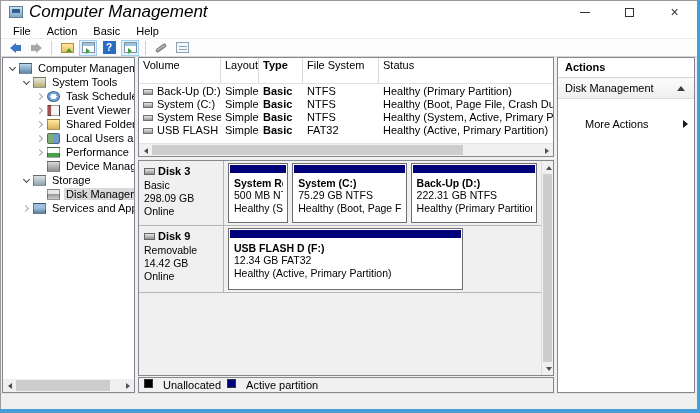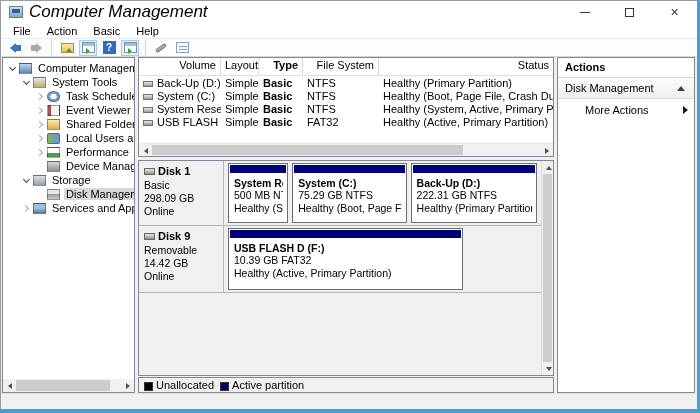--- a/index.html
+++ b/index.html
@@ -77,21 +77,21 @@
   .s-arrow { position:absolute; width:13px; height:13px; display:flex; align-items:center; justify-content:center; }
   .s-left { left:0; } .s-right { right:0; } .s-up { top:0; } .s-down { bottom:0; }
   .t-left { width:0;height:0;border:3px solid transparent;border-right:4px solid #505050;border-left:none; }
   .t-right { width:0;height:0;border:3px solid transparent;border-left:4px solid #505050;border-right:none; }
   .t-up { width:0;height:0;border:3px solid transparent;border-bottom:4px solid #505050;border-top:none; }
   .t-down { width:0;height:0;border:3px solid transparent;border-top:4px solid #505050;border-bottom:none; }
 
   
   .center-panel { flex:1; display:flex; flex-direction:column; margin:0 3px; min-width:0; }
   .table-box { height:100px; flex:none; background:#fff; border:1px solid #828790; display:flex; flex-direction:column; margin-bottom:3px; }
-  .vt-header { display:flex; height:18px; border-bottom:1px solid #e0e0e0; flex:none;text-align:right; }
+  .vt-header { display:flex; height:26px; border-bottom:1px solid #e0e0e0; flex:none; }
   .vh { padding:1px 4px; border-right:1px solid #d9d9d9; white-space:nowrap; overflow:hidden; }
   .vt-row { display:flex; height:13px; align-items:center; }
   .vc { padding:0 4px; white-space:nowrap; overflow:hidden; flex:none; }
   .c-volume { width:82px; } .c-layout { width:38px; } .c-type { width:44px;font-weight:bold; } .c-fs { width:76px; } .c-status { flex:1 1 auto; min-width:0; }
   .vol-ico { display:inline-block; width:10px; height:6px; background:linear-gradient(#e8e8e8,#9a9a9a); border:1px solid #6f6f6f; margin-right:4px; vertical-align:middle; }
   .vt-spacer { flex:1; }
 
   
   .graphic-box { flex:1; background:#f0f0f0; border:1px solid #828790; position:relative; overflow:hidden; }
   .gcontent { position:absolute; left:0; top:0; right:12px; bottom:0; overflow:hidden; }
@@ -106,30 +106,30 @@
   .dline { font-size:10.5px; line-height:13px; min-height:13px; white-space:nowrap; }
   .parts { flex:1; display:flex; gap:4px; padding:2px 4px; min-width:0; }
   .part { border:1px solid #6e6e6e; background:#fff; overflow:hidden; display:flex; flex-direction:column; }
   .pband { height:8px; margin:1px; flex:none; }
   .ptext { padding:3px 4px 0 5px; overflow:hidden; }
   .pname { font-weight:bold; font-size:10.5px; white-space:nowrap; overflow:hidden; }
   .pline { font-size:10.5px; line-height:13px; white-space:nowrap; overflow:hidden; }
 
   
   .legend { height:16px; flex:none; margin-top:1px; background:#f0f0f0; border:1px solid #828790; display:flex; align-items:center; gap:6px; padding-left:5px; }
-  .lg-item { display:flex; align-items:flex-end; gap:3px; }
+  .lg-item { display:flex; align-items:flex-start; gap:10px; }
   .lg-swatch { width:9px; height:9px; border:1px solid #333; }
 
   
   .actions-panel { width:138px; flex:none; background:#fff; border:1px solid #828790; display:flex; flex-direction:column; }
   .act-header { font-weight:bold; padding:3px 7px 4px; border-bottom:1px solid #d4d4d4; }
   .act-group { display:flex; align-items:center; padding:4px 7px; background:linear-gradient(#fbfbfb,#efefef); border-bottom:1px solid #dcdcdc; }
   .act-group .lbl { flex:1; }
   .tri-up { width:0;height:0;border:4px solid transparent;border-bottom:5px solid #3f3f3f;border-top:none; margin-right:2px; }
-  .act-more { display:flex; align-items:center; padding:5px 4px 5px 27px; }
+  .act-more { display:flex; align-items:center; padding:19px 4px 5px 27px; }
   .act-more .lbl { flex:1; }
   .tri-rt { width:0;height:0;border:4px solid transparent;border-left:5px solid #1a1a1a;border-right:none; margin-right:2px; }
 
   
   .bottom-strip { height:16px; flex:none; background:#f0f0f0; border-top:1px solid #e3e3e3; }
 </style>
 </head>
 <body>
 
 <div class="window">
@@ -313,21 +313,21 @@
         </div>
       </div>
 
       <div class="graphic-box">
         <div class="gcontent">
 
           <div class="drow drow-0">
             <div class="dlabel">
               <div class="dname">
                   <span class="drive-ico"></span>
-                  <span>Disk 1</span>
+                  <span>Disk 3</span>
                 </div>
               <div class="dline">Basic</div>
               <div class="dline">298.09 GB</div>
               <div class="dline">Online</div>
             </div>
             <div class="parts">
               <div class="part" style="width:20%;">
                 <div class="pband" style="background: rgb(0, 0, 123);"></div>
                 <div class="ptext">
                   <div class="pname">System Reserved</div>
@@ -362,21 +362,21 @@
                 </div>
               <div class="dline">Removable</div>
               <div class="dline">14.42 GB</div>
               <div class="dline">Online</div>
             </div>
             <div class="parts">
               <div class="part" style="width:76%;">
                 <div class="pband" style="background: rgb(0, 0, 123);"></div>
                 <div class="ptext">
                   <div class="pname">USB FLASH D  (F:)</div>
-                  <div class="pline">10.39 GB FAT32</div>
+                  <div class="pline">12.34 GB FAT32</div>
                   <div class="pline">Healthy (Active, Primary Partition)</div>
                 </div>
               </div>
             </div>
           </div>
 
           <div class="drow drow-2">
             <div class="parts"></div>
           </div>
 

